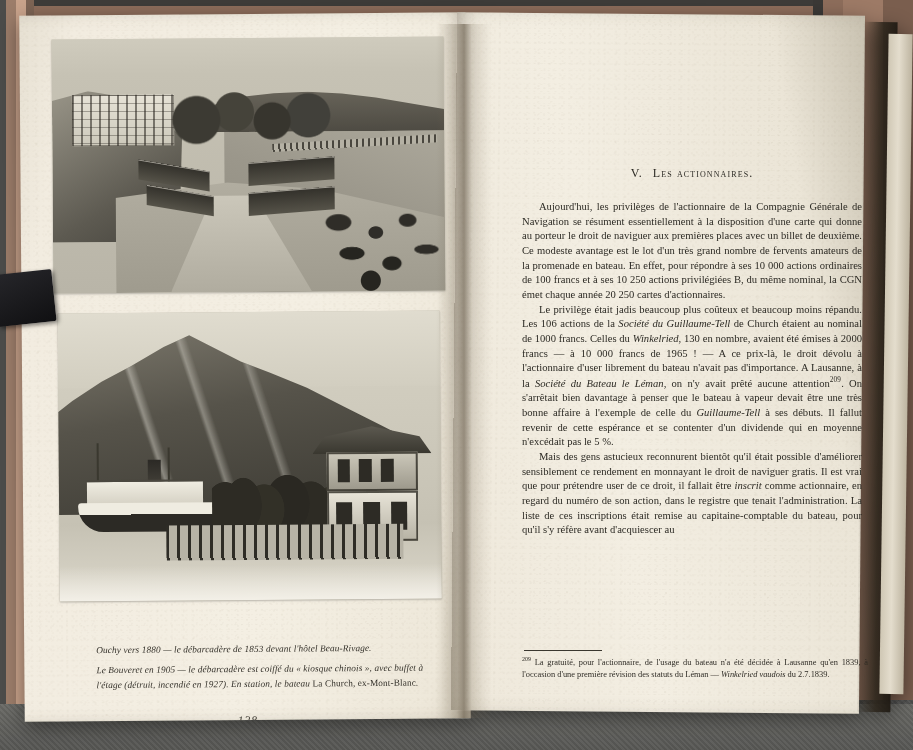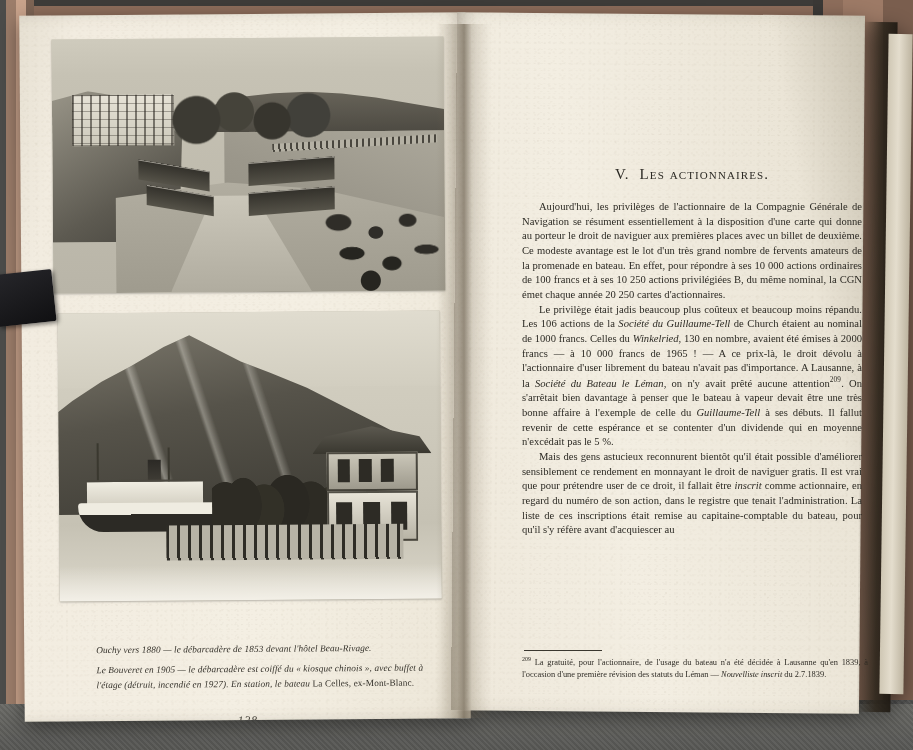--- a/index.html
+++ b/index.html
@@ -247,21 +247,21 @@
     font-size:10.6px;line-height:1.385;color:#2c2a24;
     text-align:justify;text-justify:inter-word;
     hyphens:manual;
   }
   .col p{margin:0;text-indent:1.6em;}
   .col .it{font-style:italic;}
   .col .sup{font-size:7.2px;vertical-align:super;letter-spacing:.2px;}
 
   .sect{
     position:absolute;left:500px;top:152px;width:340px;
-    text-align:center;font-size:15px;letter-spacing:.6px;color:#2c2a24;
+    text-align:center;font-size:12px;letter-spacing:.6px;color:#2c2a24;
   }
   .sect .num{letter-spacing:1px;}
   .sect .name{font-variant:small-caps;letter-spacing:1.1px;margin-left:10px;}
 
   .fn-rule{
     position:absolute;left:502px;top:636px;width:78px;height:0;
     border-top:1px solid #3a372f;
   }
   .fn{
     position:absolute;left:500px;top:641px;width:346px;
@@ -341,21 +341,21 @@
           </div>
 
           <div class="jetty"></div>
           <div class="shorefog"></div>
         </div>
         <div class="halftone"></div>
       </div>
 
       <div class="caption">
         <p>Ouchy vers 1880 — le débarcadère de 1853 devant l'hôtel Beau-Rivage.</p>
-        <p><span>Le Bouveret en 1905 — le débarcadère est coiffé du « kiosque chinois », avec buffet à l'étage (détruit, incendié en 1927). En station, le bateau </span><span class="roman">La Celles, ex-Mont-Blanc.</span></p>
+        <p><span>Le Bouveret en 1905 — le débarcadère est coiffé du « kiosque chinois », avec buffet à l'étage (détruit, incendié en 1927). En station, le bateau </span><span class="roman">La Church, ex-Mont-Blanc.</span></p>
       </div>
 
       <div class="folio folio-left">128</div>
     </div>
 
     <div class="page page-right">
       <div class="grain"></div>
     </div>
 
 
@@ -370,21 +370,21 @@
         <span>Le privilège était jadis beaucoup plus coûteux et beaucoup moins répandu. Les 106 actions de la </span><span class="it">Société du Guillaume-Tell</span><span> de Church étaient au nominal de 1000 francs. Celles du </span><span class="it">Winkelried</span><span>, 130 en nombre, avaient été émises à 2000 francs — à 10 000 francs de 1965 ! — A ce prix-là, le droit dévolu à l'actionnaire d'user librement du bateau n'avait pas d'importance. A Lausanne, à la </span><span class="it">Société du Bateau le Léman</span><span>, on n'y avait prêté aucune attention</span><span class="sup">209</span><span>. On s'arrêtait bien davantage à penser que le bateau à vapeur devait être une très bonne affaire à l'exemple de celle du </span><span class="it">Guillaume-Tell</span><span> à ses débuts. Il fallut revenir de cette espérance et se contenter d'un dividende qui en moyenne n'excédait pas le 5 %.</span>
       </p>
 
       <p>
         <span>Mais des gens astucieux reconnurent bientôt qu'il était possible d'améliorer sensiblement ce rendement en monnayant le droit de naviguer gratis. Il est vrai que pour prétendre user de ce droit, il fallait être </span><span class="it">inscrit</span><span> comme actionnaire, en regard du numéro de son action, dans le registre que tenait l'administration. La liste de ces inscriptions était remise au capitaine-comptable du bateau, pour qu'il s'y réfère avant d'acquiescer au</span>
       </p>
     </div>
 
     <div class="fn-rule"></div>
     <div class="fn">
-      <span class="sup">209</span><span> La gratuité, pour l'actionnaire, de l'usage du bateau n'a été décidée à Lausanne qu'en 1839, à l'occasion d'une première révision des statuts du Léman — </span><span class="it">Nouvelliste inscrit</span><span> du 2.7.1839.</span>
+      <span class="sup">209</span><span> La gratuité, pour l'actionnaire, de l'usage du bateau n'a été décidée à Lausanne qu'en 1839, à l'occasion d'une première révision des statuts du Léman — </span><span class="it">Winkelried vaudois</span><span> du 2.7.1839.</span>
     </div>
 
 
     <div class="gutter"></div>
     <div class="right-curl"></div>
     <div class="right-edge-leaf"></div>
   </div>
 
   <div class="clip"></div>
 </div>

